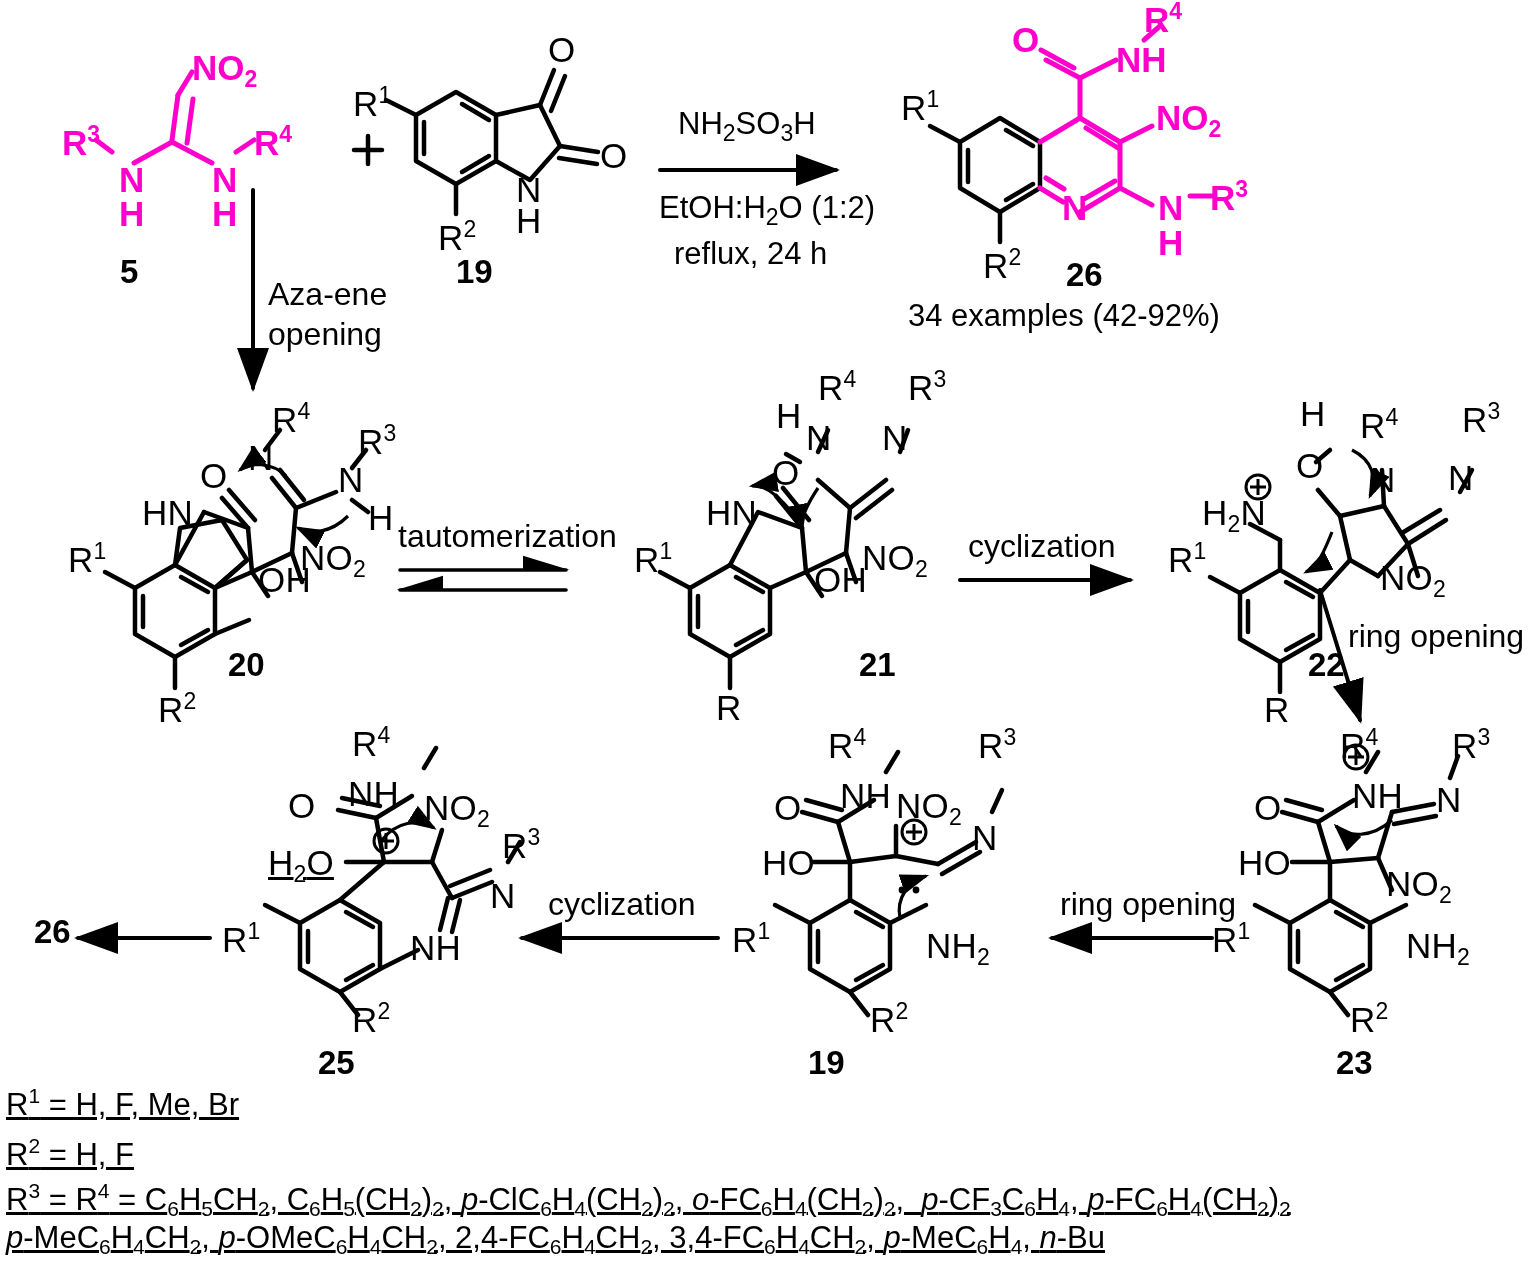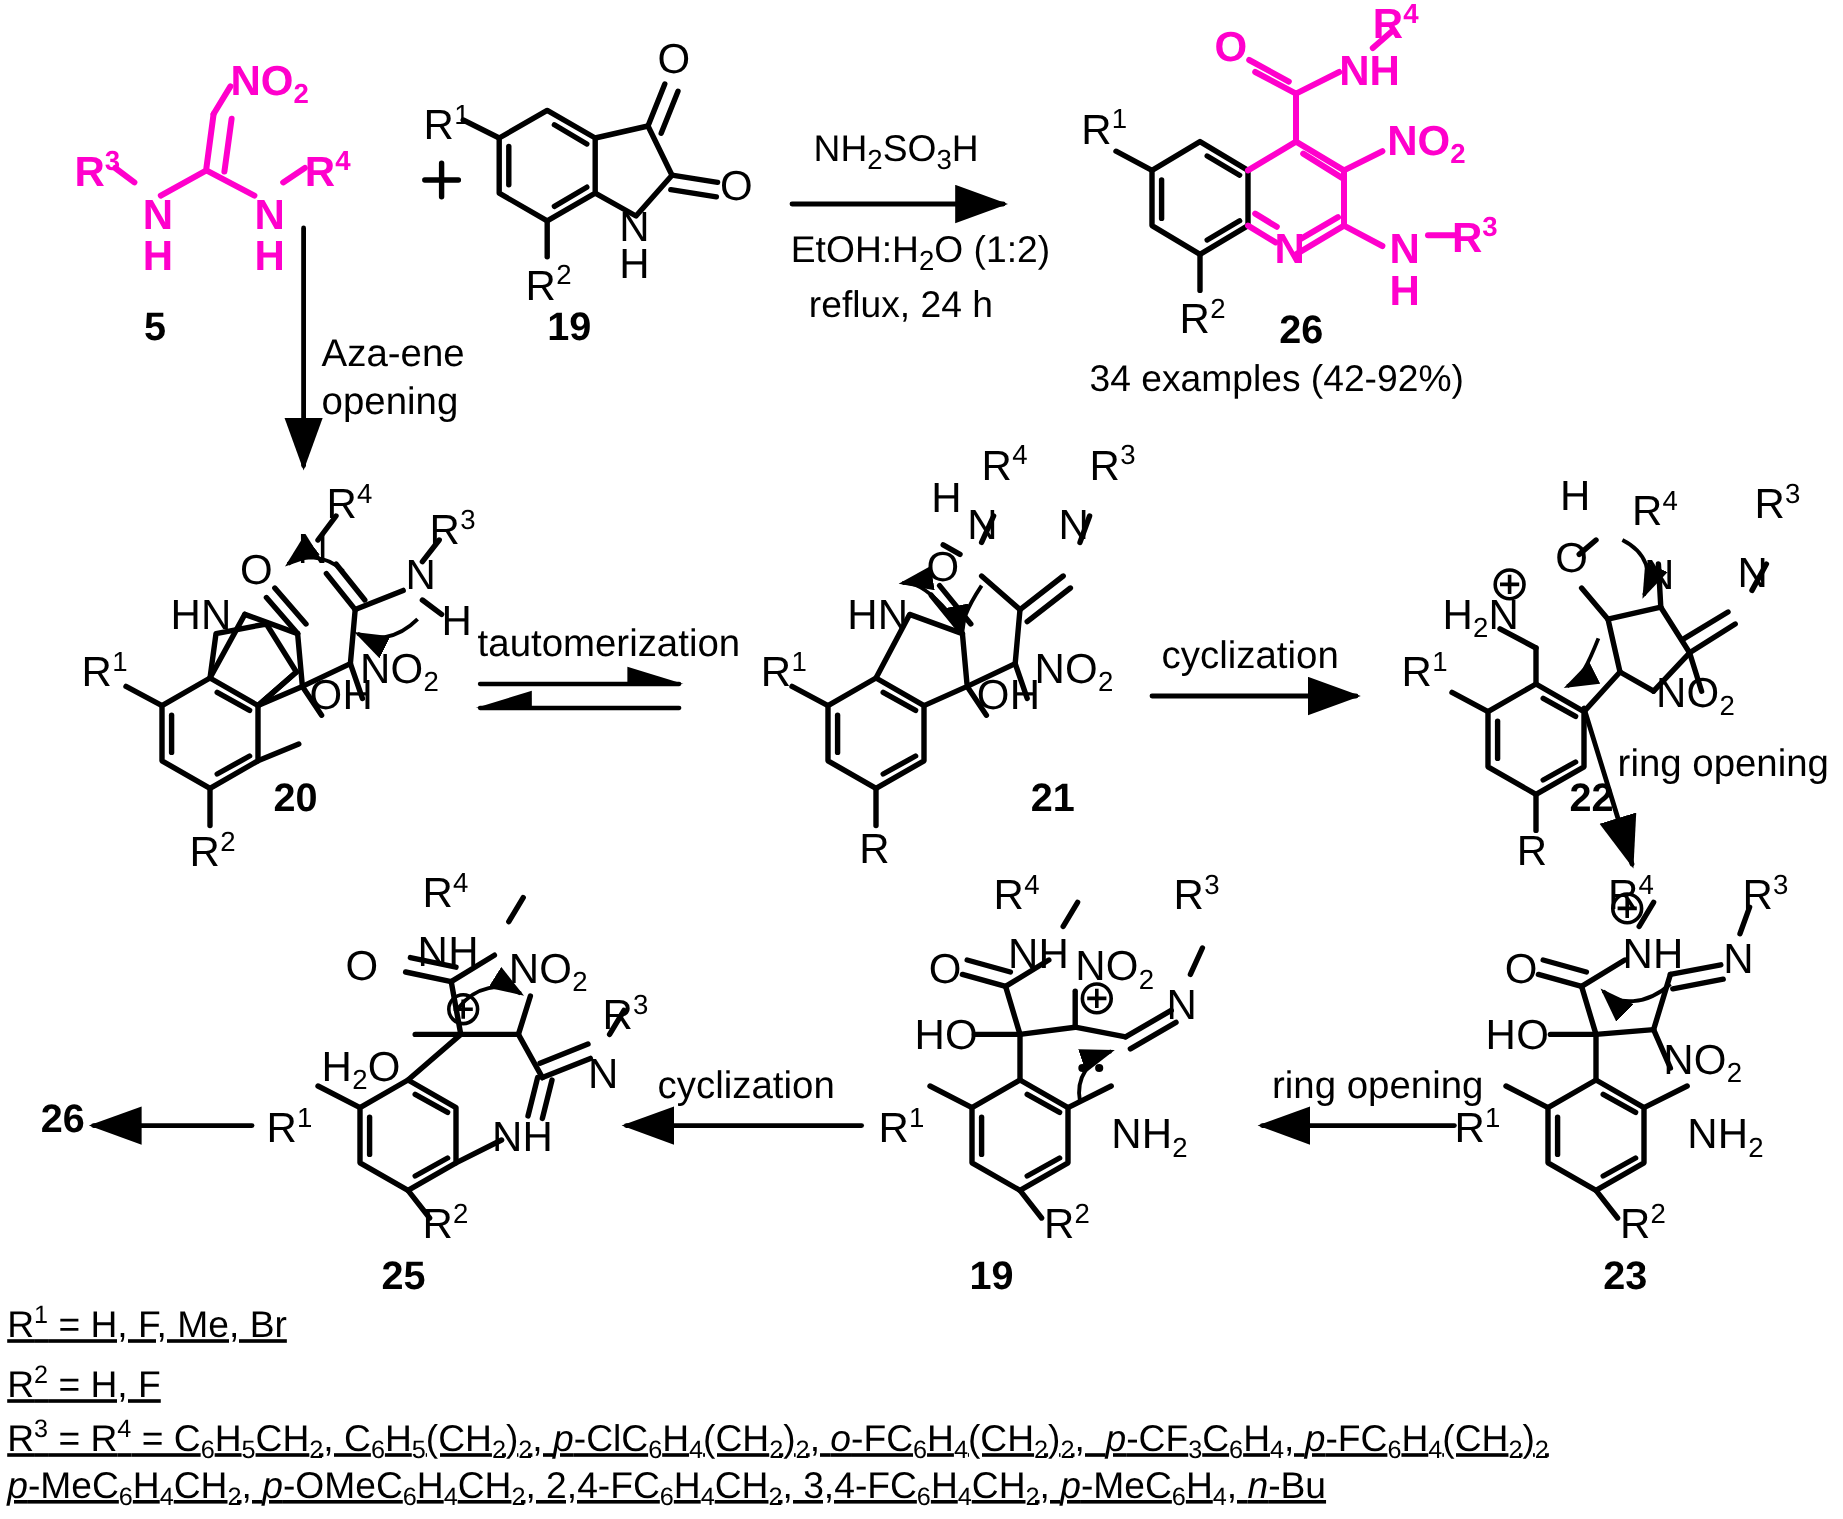--- a/index.html
+++ b/index.html
@@ -471,21 +471,21 @@
 <div class="lbl atom" style="left:926px;top:928px;">NH<sub class="sub">2</sub></div>
 <div class="lbl atom" style="left:732px;top:920px;">R<sup class="sup">1</sup></div>
 <div class="lbl atom" style="left:870px;top:1000px;">R<sup class="sup">2</sup></div>
 <div class="lbl num" style="left:808px;top:1046px;">19</div>
 
 <div class="lbl rxn" style="left:548px;top:888px;">cyclization</div>
 
 <div class="lbl atom" style="left:352px;top:724px;">R<sup class="sup">4</sup></div>
 <div class="lbl atom" style="left:348px;top:776px;">NH</div>
 <div class="lbl atom" style="left:288px;top:788px;">O</div>
-<div class="lbl atom" style="left:268px;top:872px;">H<sub class="sub">2</sub>O</div>
+<div class="lbl atom" style="left:268px;top:845px;text-decoration:underline;">H<sub class="sub">2</sub>O</div>
 <div class="lbl atom" style="left:424px;top:790px;">NO<sub class="sub">2</sub></div>
 <div class="lbl atom" style="left:502px;top:826px;">R<sup class="sup">3</sup></div>
 <div class="lbl atom" style="left:490px;top:878px;">N</div>
 <div class="lbl atom" style="left:410px;top:930px;">NH</div>
 <div class="lbl atom" style="left:222px;top:920px;">R<sup class="sup">1</sup></div>
 <div class="lbl atom" style="left:352px;top:1000px;">R<sup class="sup">2</sup></div>
 <div class="lbl num" style="left:318px;top:1046px;">25</div>
 
 <div class="lbl num" style="left:34px;top:915px;">26</div>
 

